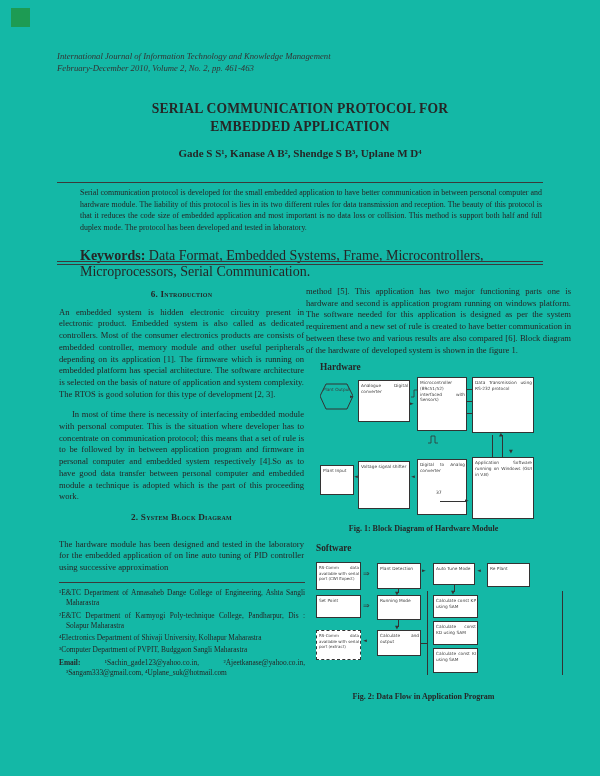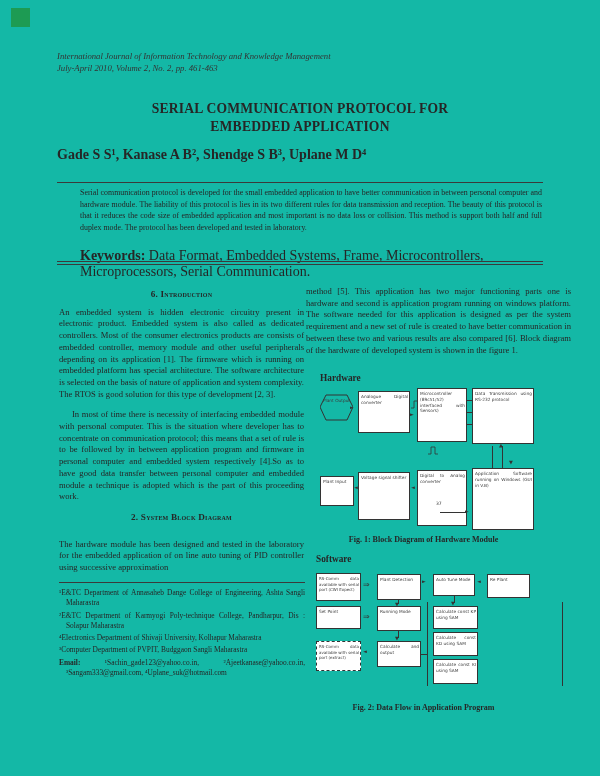--- a/index.html
+++ b/index.html
@@ -2,21 +2,21 @@
 <html><head>
 <meta charset="utf-8">
 <style>
   html,body{margin:0;padding:0;background:#e9e9e9;}
   #page{position:relative;width:600px;height:776px;background:#14b8a6;margin:0 auto;
         font-family:"Liberation Serif","DejaVu Serif",serif;color:#262626;overflow:hidden;}
   .abs{position:absolute;}
   
   .hdr{font-style:italic;font-size:8.7px;line-height:11.5px;color:#333;}
   .title{font-weight:bold;font-size:13.6px;line-height:18px;text-align:center;letter-spacing:.2px;}
-  .authors{font-weight:bold;font-size:14px;}
+  .authors{font-weight:bold;font-size:11px;text-align:center;}
   .abstract{font-size:7.9px;line-height:11.6px;text-align:justify;}
   .kw{font-size:14px;margin-top:5px;}
   .rule{background:#3a3a3a;height:1px;}
   .dblrule{height:2px;border-top:1px solid #3a3a3a;border-bottom:1px solid #3a3a3a;}
   .col{font-size:8.6px;line-height:11.7px;text-align:justify;}
   .col p{margin:0;}
   .sechead{font-weight:bold;font-size:9.2px;text-align:center;font-variant:small-caps;letter-spacing:.2px;}
   .sublabel{font-weight:bold;font-size:9.3px;}
   .fncontainer{font-size:7.4px;line-height:10.3px;}
   .fn{margin:0 0 2px 0;text-indent:-7px;padding-left:7px;text-align:justify;}
@@ -39,21 +39,21 @@
 </style>
 </head>
 <body>
 
 <div id="page">
 
   <div class="abs" id="corner-logo" style="left: 11px; top: 8px; width: 19px; height: 19px; background: rgb(29, 155, 83);"></div>
 
   <div class="abs hdr" style="left:57px;top:51px;width:420px;">
     <div>International Journal of Information Technology and Knowledge Management</div>
-    <div>July-April 2010, Volume 2, No. 2, pp. 461-463</div>
+    <div>February-December 2010, Volume 2, No. 2, pp. 461-463</div>
   </div>
 
   <div class="abs title" style="left:57px;top:100px;width:486px;">
     <div>SERIAL COMMUNICATION PROTOCOL FOR</div>
     <div>EMBEDDED APPLICATION</div>
   </div>
 
   <div class="abs authors" style="left:57px;top:147px;width:486px;">Gade S S¹, Kanase A B², Shendge S B³, Uplane M D⁴</div>
 
   <div class="abs rule" style="left:57px;top:182px;width:486px;"></div>
@@ -78,21 +78,21 @@
     <p class="fn">²E&amp;TC Department of Karmyogi Poly-technique College, Pandharpur, Dis : Solapur Maharastra</p>
     <p class="fn">⁴Electronics Department of Shivaji University, Kolhapur Maharastra</p>
     <p class="fn">³Computer Department of PVPIT, Budggaon Sangli Maharastra</p>
     <p class="fn"><b>Email:</b>
        <span>¹Sachin_gade123@yahoo.co.in, ²Ajeetkanase@yahoo.co.in, ³Sangam333@gmail.com, ⁴Uplane_suk@hotmail.com</span></p>
   </div>
 
   <div class="abs col" style="left:306px;top:283px;width:265px;">
     <p style="margin-top:3px;">method [5]. This application has two major functioning parts one is hardware and second is application program running on windows platform. The software needed for this application is designed as per the system requirement and a new set of rule is created to have better communication in between these two and various results are also compared [6]. Block diagram of the hardware of developed system is shown in the figure 1.</p>
 
-    <div class="sublabel" style="margin:17px 0 0 14px;">Hardware</div>
+    <div class="sublabel" style="margin:6px 0 0 14px;">Hardware</div>
 
     <div class="fig" style="height:142px;margin-top:3px;">
 
       <div class="hexwrap" style="left:14px;top:6px;width:33px;height:27px;">
         <svg width="33" height="27">
           <polygon points="0,13 6,1 27,1 33,13 27,26 6,26" fill="none" stroke="#333" stroke-width="1"></polygon>
         </svg>
         <span>Plant Output</span>
       </div>
       <span class="arr" style="left:44px;top:17px;">►</span>

